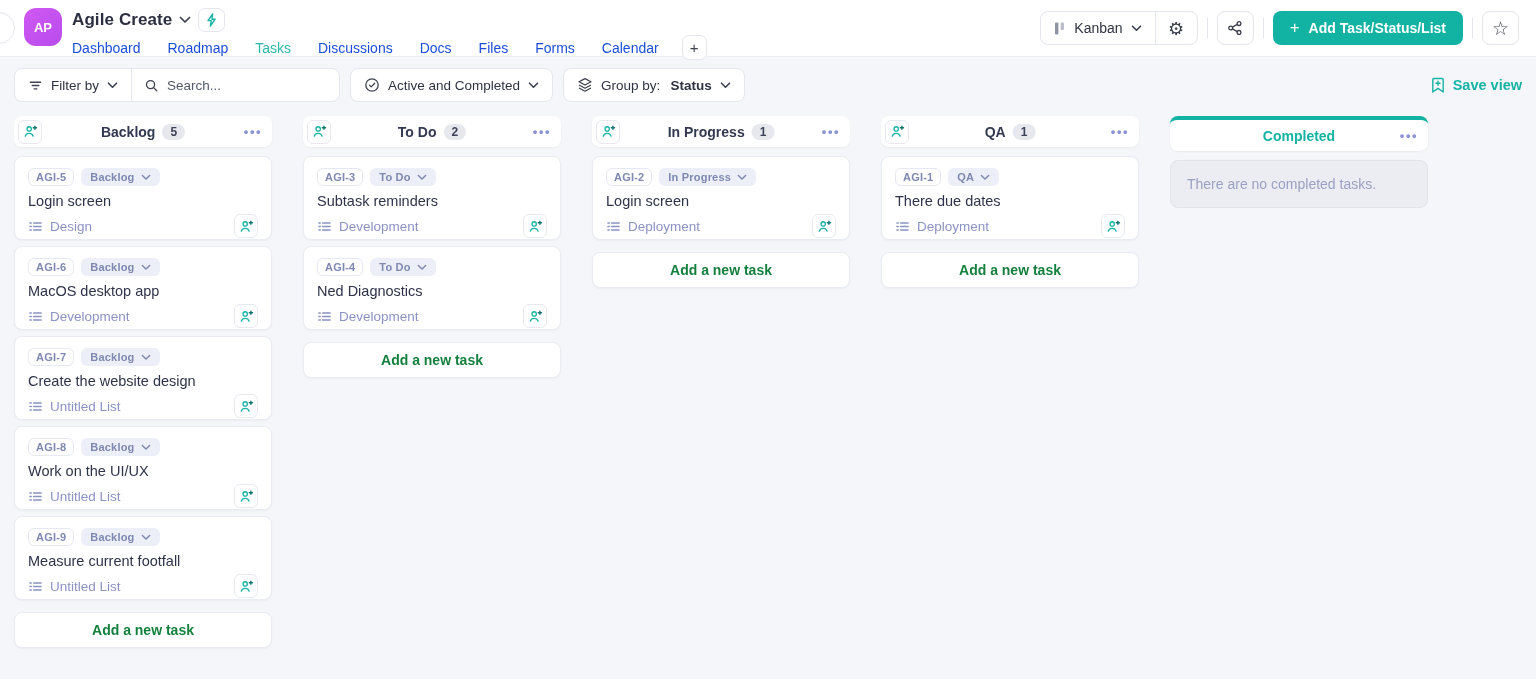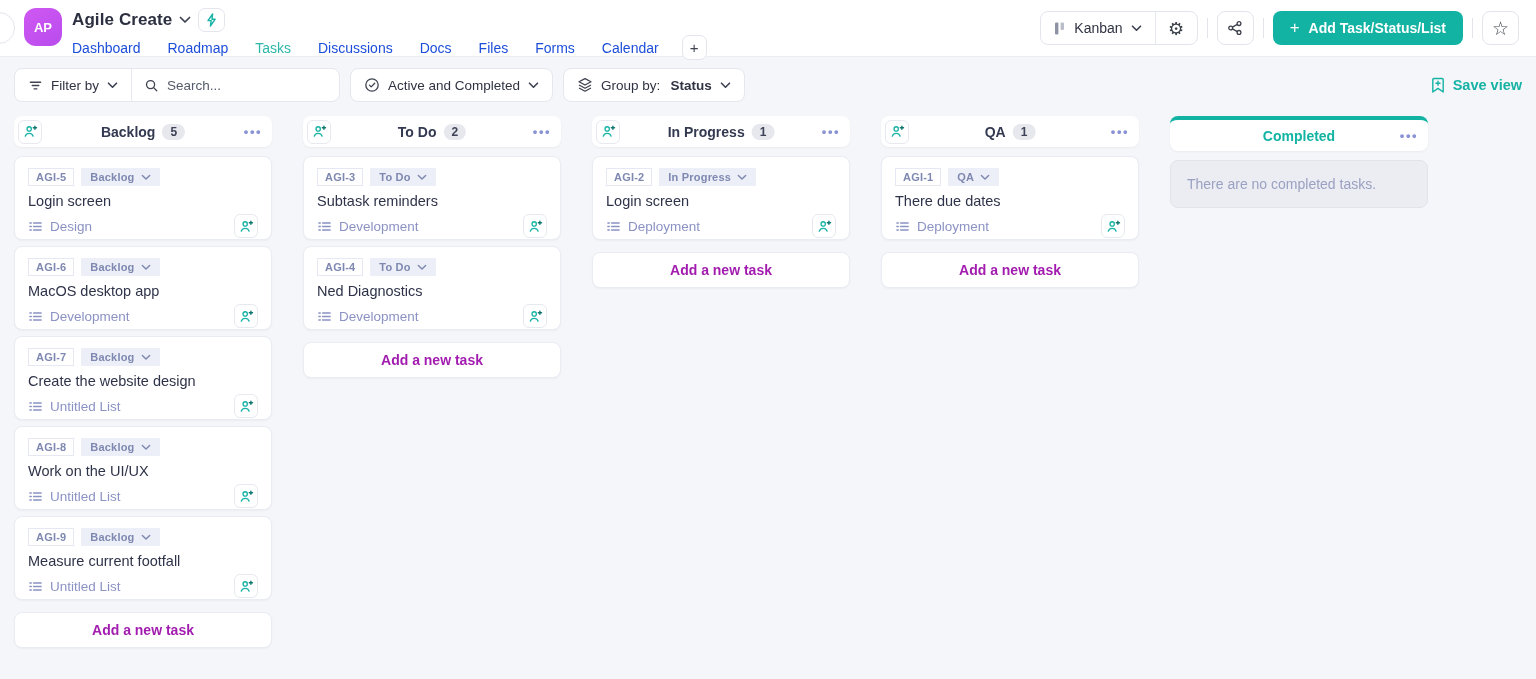--- a/index.html
+++ b/index.html
@@ -75,36 +75,36 @@
     font-weight:700; padding:1px 8px; }
   .col-menu { margin-left:auto; color:#8a93d4; font-size:13px; font-weight:700;
     letter-spacing:1.5px; cursor:pointer; }
   .column.completed .col-header { border-top:4px solid #12b3a3; height:35px; }
   .column.completed .col-name { color:#12b3a3; }
 
   .cards { display:flex; flex-direction:column; gap:6px; }
   .card { background:#fff; border:1px solid #eaecf3; border-radius:8px;
     box-shadow:0 1px 2px rgba(30,35,60,.04); padding:11px 13px 9px 13px; height:84px; }
   .card-pills { display:flex; align-items:center; gap:7px; }
-  .pill { font-size:11px; font-weight:700; color:#7e88b0; border-radius:0;
+  .pill { font-size:11px; font-weight:700; color:#7e88b0; border-radius:6px;
     letter-spacing:.2px; }
   .id-pill { background:#fff; border:1px solid #e5e7f2; padding:2px 7px; }
   .status-pill { background:#edeff8; padding:3px 9px; display:inline-flex;
     align-items:center; gap:6px; cursor:pointer; }
   .status-pill .chev { color:#7e88b0; }
   .card-title { margin-top:7px; font-size:14.5px; font-weight:500; color:#2e3349; cursor:pointer; }
   .card-footer { margin-top:5px; display:flex; align-items:center; justify-content:space-between; }
   .card-list { display:flex; align-items:center; gap:7px; color:#8b92c4;
     font-size:13.5px; font-weight:500; cursor:pointer; }
   .assignee-box { width:24px; height:24px; border:1px solid #e7e9f0; border-radius:6px;
     display:flex; align-items:center; justify-content:center; background:#fff; cursor:pointer; }
 
   .add-task { margin-top:6px; width:100%; height:36px; background:#fff;
     border:1px solid #eaecf3; border-radius:8px; box-shadow:0 1px 2px rgba(30,35,60,.04);
-    color:#a21caf; font-size:14px; font-weight:700; cursor:pointer;
+    color:#15803d; font-size:14px; font-weight:700; cursor:pointer;
     font-family:"Liberation Sans", sans-serif; }
   .cards-gap-add { margin-top:12px; }
   .empty-panel { height:48px; background:#ecedf2; border:1px solid #e2e3ea;
     border-radius:8px; display:flex; align-items:center; padding:0 16px;
     color:#9aa1c2; font-size:14px; }
 
   svg { display:block; }
 </style>
 </head>
 <body>

